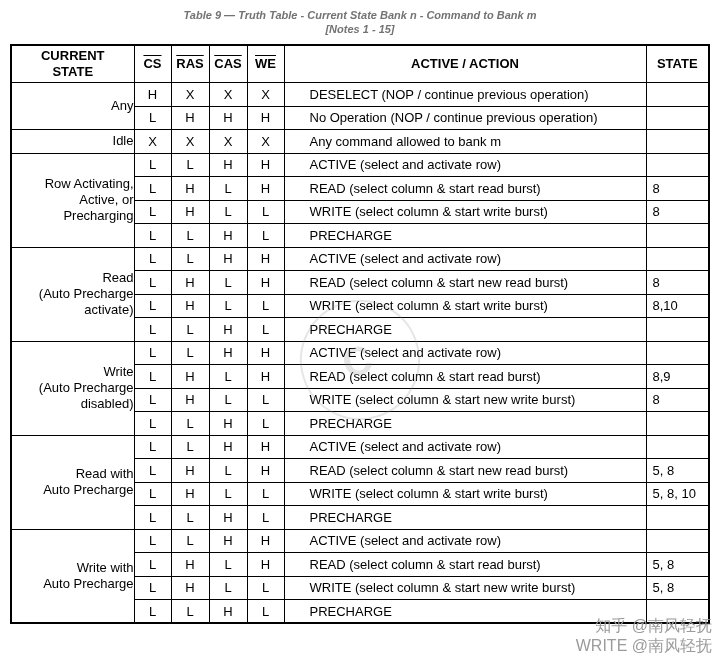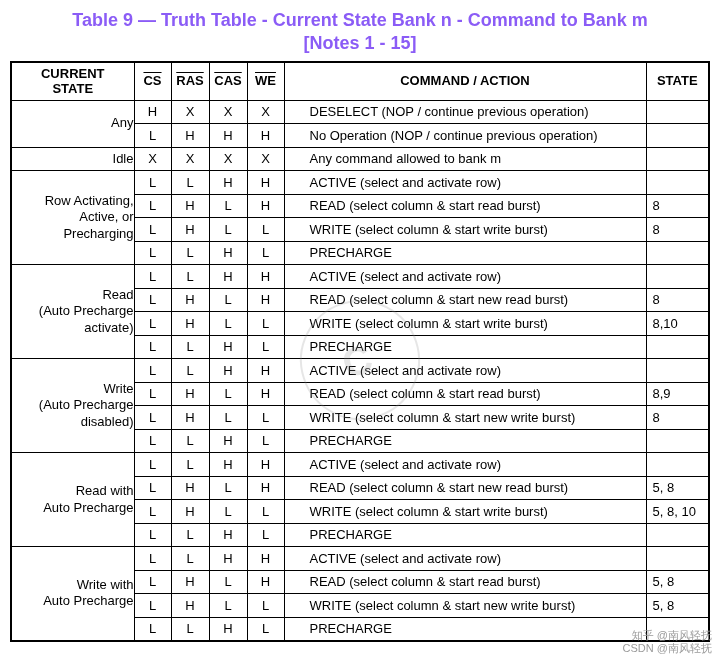--- a/index.html
+++ b/index.html
@@ -5,21 +5,21 @@
   * { margin:0; padding:0; box-sizing:border-box; }
   html,body { background:#ffffff; }
   body {
     width:720px; height:658px;
     font-family:"Liberation Sans", sans-serif;
     color:#000;
     position:relative;
     overflow:hidden;
   }
   .title-block { text-align:center; padding-top:9px; }
-  .title-line { font-weight:bold; font-size:18px; line-height:1.25; color:#8b5cf6; }
+  .title-line { font-weight:bold; font-size:11px; line-height:1.25; color:#737373;font-style:italic; }
 
   table.truth {
     border-collapse:collapse;
     table-layout:fixed;
     width:698px;
     margin:7px auto 0 auto;
     border:2px solid #000;
     background:transparent;
   }
   table.truth th, table.truth td {
@@ -61,21 +61,21 @@
     color:rgba(140,140,140,0.22);
     font-size:40px;
     font-weight:bold;
     letter-spacing:6px;
   }
   .corner-watermark {
     position:absolute;
     right:8px; bottom:2px;
     text-align:right;
     color:#9b9b9b;
-    font-size:11px;
+    font-size:16px;
     line-height:1.25;
   }
 </style>
 </head>
 <body>
 
 <div class="title-block">
   <div class="title-line">Table 9 — Truth Table - Current State Bank n - Command to Bank m</div>
   <div class="title-line">[Notes 1 - 15]</div>
 </div>
@@ -91,21 +91,21 @@
     <col style="width:63px">
   </colgroup>
   <thead>
     <tr>
       <th>CURRENT
 STATE</th>
       <th><span class="ovl">CS</span></th>
       <th><span class="ovl">RAS</span></th>
       <th><span class="ovl">CAS</span></th>
       <th><span class="ovl">WE</span></th>
-      <th>COMMAND / ACTION</th>
+      <th>ACTIVE / ACTION</th>
       <th>STATE</th>
     </tr>
   </thead>
   <tbody>
       <tr>
         <td class="state" rowspan="2">Any</td>
         <td class="sig">H</td>
         <td class="sig">X</td>
         <td class="sig">X</td>
         <td class="sig">X</td>
@@ -304,14 +304,14 @@
       </tr>
     </tbody>
 </table>
 
 <div class="center-watermark">
   <span>C</span>
 </div>
 
 <div class="corner-watermark">
   <div>知乎 @南风轻抚</div>
-  <div>CSDN @南风轻抚</div>
+  <div>WRITE @南风轻抚</div>
 </div>
 
 </body></html>

